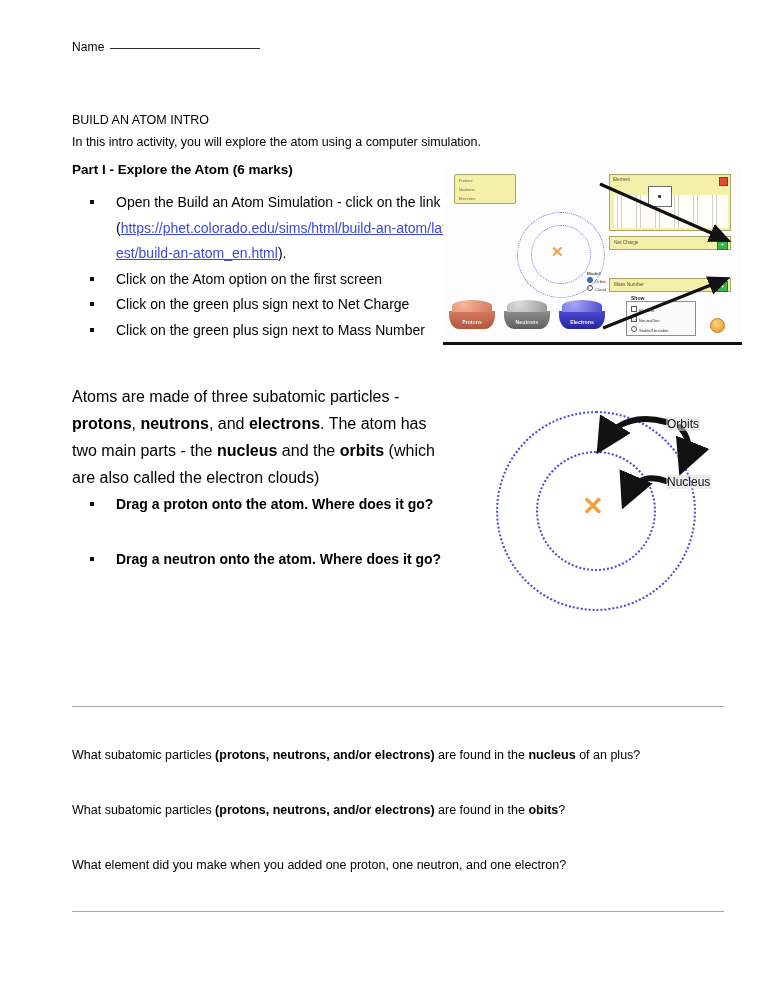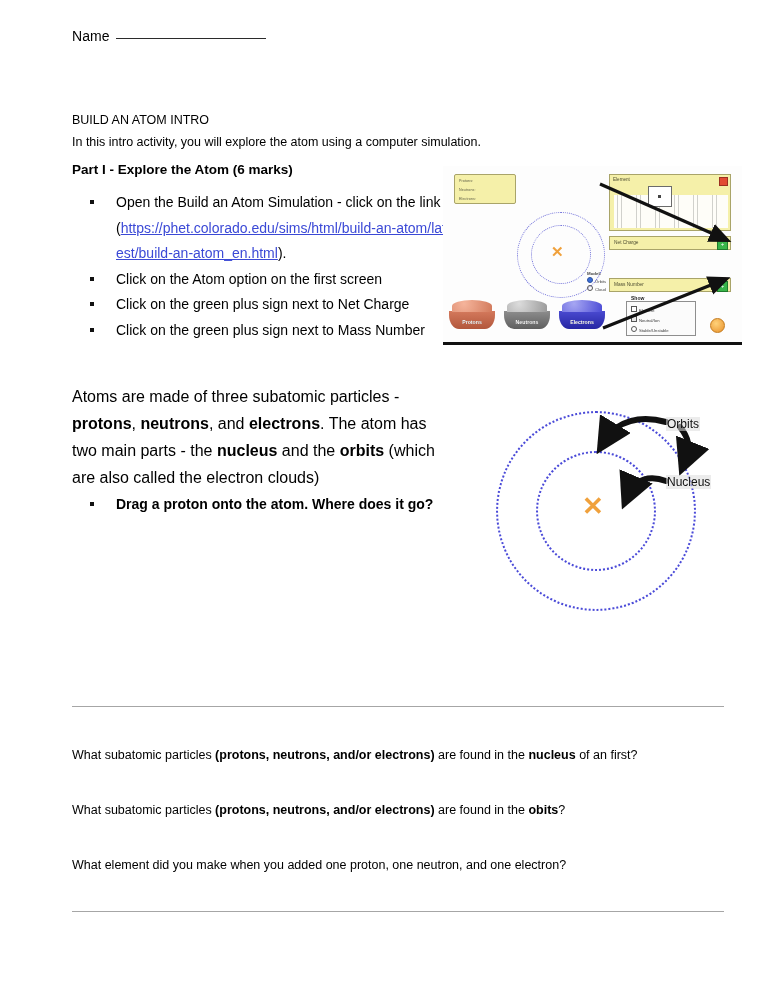--- a/index.html
+++ b/index.html
@@ -19,22 +19,22 @@
     position: absolute;
     left: 0; top: 0;
     width: 768px;
     height: 994px;
   }
 
   
   .name-line {
     position: absolute;
     left: 72px;
-    top: 28px;
-    font-size: 14px;
+    top: 40px;
+    font-size: 12px;
     letter-spacing: .1px;
     white-space: nowrap;
   }
   .name-rule {
     display: inline-block;
     border-bottom: 1.3px solid #2b2b2b;
     width: 150px;
     margin-left: 6px;
     vertical-align: 2px;
   }
@@ -468,20 +468,21 @@
       </defs>
       <line x1="157" y1="18" x2="284" y2="74" stroke="#111" stroke-width="3.2" marker-end="url(#ah)"></line>
       <line x1="160" y1="162" x2="283" y2="113" stroke="#111" stroke-width="3.2" marker-end="url(#ah)"></line>
     </svg>
   </div>
 
   <div class="para"><span>Atoms are made of three subatomic particles - </span><b>protons</b><span>, </span><b>neutrons</b><span>, and </span><b>electrons</b><span>.  The atom has two main parts -  the </span><b>nucleus</b><span> and the </span><b>orbits</b><span> (which are also called the electron clouds)</span></div>
 
   <ul class="bullets drag">
     <li><span>Drag a </span><b>proton</b><span> onto the atom.  Where does it go?</span></li>
+    <li><span>Drag a </span><b>neutron</b><span> onto the atom.  Where does it go?</span></li>
   </ul>
 
   <div class="atom">
     <div class="ring outer"></div>
     <div class="ring inner"></div>
     <div class="xmark">✕</div>
     <svg width="225" height="228" viewBox="0 0 225 228">
       <defs>
         <marker id="ah2" markerWidth="6" markerHeight="6" refX="3" refY="3" orient="auto">
           <path d="M0,0 L6,3 L0,6 Z" fill="#111"></path>
@@ -490,21 +491,21 @@
       <path d="M176,17 C150,10 127,16 116,34" fill="none" stroke="#111" stroke-width="6" stroke-linecap="round" marker-end="url(#ah2)"></path>
       <path d="M190,22 C200,34 200,44 196,54" fill="none" stroke="#111" stroke-width="6" stroke-linecap="round" marker-end="url(#ah2)"></path>
       <path d="M176,76 C160,70 145,74 139,88" fill="none" stroke="#111" stroke-width="6" stroke-linecap="round" marker-end="url(#ah2)"></path>
     </svg>
     <div class="lbl orbits">Orbits</div>
     <div class="lbl nucleus">Nucleus</div>
   </div>
 
   <div class="rule r1"></div>
 
-  <div class="q q1"><span>What subatomic particles </span><b>(protons, neutrons, and/or electrons)</b><span> are found in the </span><b>nucleus</b><span> of an first?</span></div>
+  <div class="q q1"><span>What subatomic particles </span><b>(protons, neutrons, and/or electrons)</b><span> are found in the </span><b>nucleus</b><span> of an plus?</span></div>
 
   <div class="q q2"><span>What subatomic particles </span><b>(protons, neutrons, and/or electrons)</b><span> are found in the </span><b>obits</b><span>?</span></div>
 
   <div class="q q3">What element did you make when you added one proton, one neutron, and one electron?</div>
 
   <div class="rule r2"></div>
 
 </div>
 
 </body></html>

